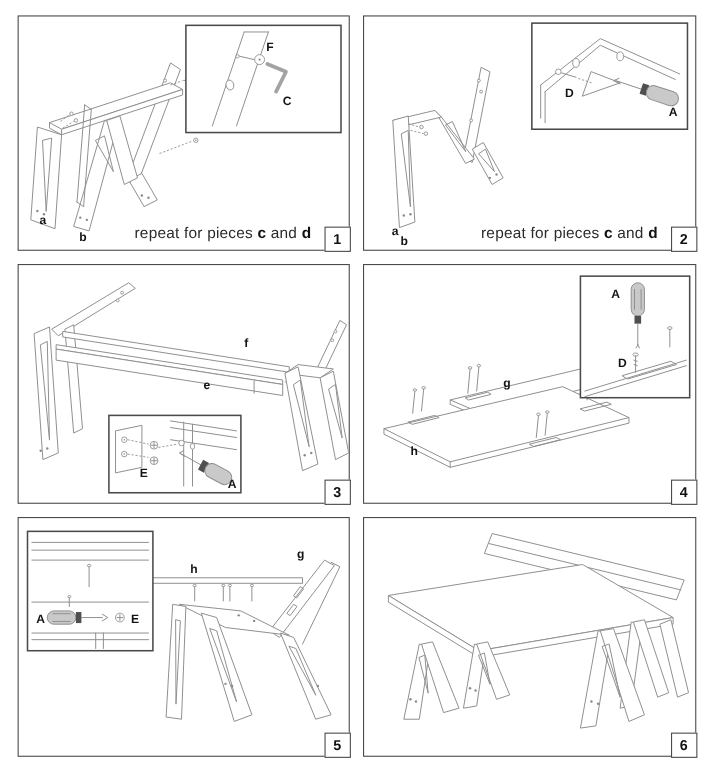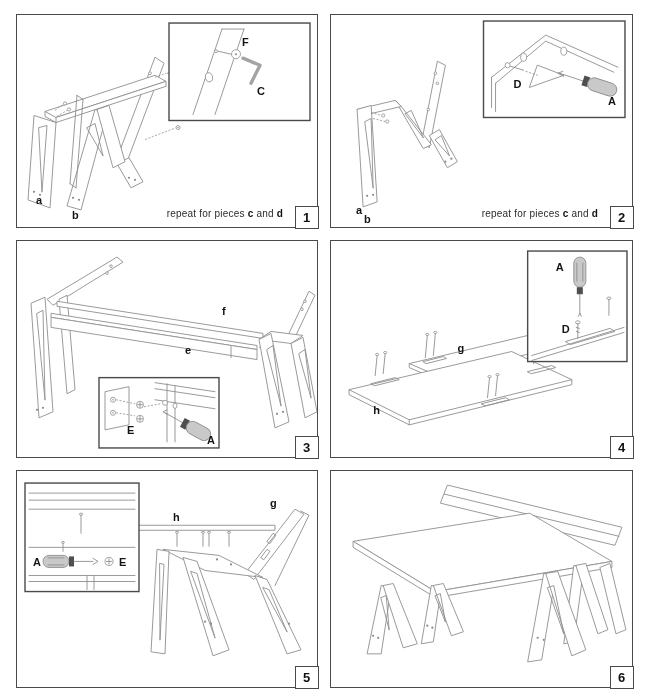--- a/index.html
+++ b/index.html
@@ -1,20 +1,20 @@
 <!DOCTYPE html>
 <html><head>
 <meta charset="utf-8">
 <style>
   html,body{margin:0;padding:0;background:#ffffff;}
   body{font-family:"Liberation Sans",sans-serif;}
   #sheet{position:relative;width:645px;height:700px;background:#ffffff;overflow:hidden;}
   .panel{position:absolute;background:#ffffff;border:1.5px solid #4a4a4a;box-sizing:border-box;}
   .panel svg{position:absolute;left:0;top:0;width:100%;height:100%;}
-  .caption{position:absolute;right:34px;bottom:8px;font-size:10px;color:#2b2b2b;letter-spacing:.2px;white-space:nowrap;margin-top:16px;}
+  .caption{position:absolute;right:34px;bottom:8px;font-size:14px;color:#2b2b2b;letter-spacing:.2px;white-space:nowrap;margin-top:16px;}
   .caption b{color:#111;}
   .stepbox{position:absolute;right:-1.5px;bottom:-1.5px;width:22px;height:21px;border:1.5px solid #4a4a4a;background:#fff;
            display:flex;align-items:center;justify-content:center;font-weight:bold;font-size:13px;color:#111;}
   
   .ln{fill:none;stroke:#8f8f8f;stroke-width:0.9;stroke-linejoin:round;stroke-linecap:round;}
   .fw{fill:#ffffff;stroke:#8f8f8f;stroke-width:0.9;stroke-linejoin:round;}
   .dsh{fill:none;stroke:#8f8f8f;stroke-width:0.8;stroke-dasharray:2,1.6;}
   .hole{fill:#ffffff;stroke:#8f8f8f;stroke-width:0.8;}
   .dot{fill:#8a8a8a;stroke:none;}
   .plbl{font-family:"Liberation Sans",sans-serif;font-weight:bold;font-size:11px;fill:#141414;}

